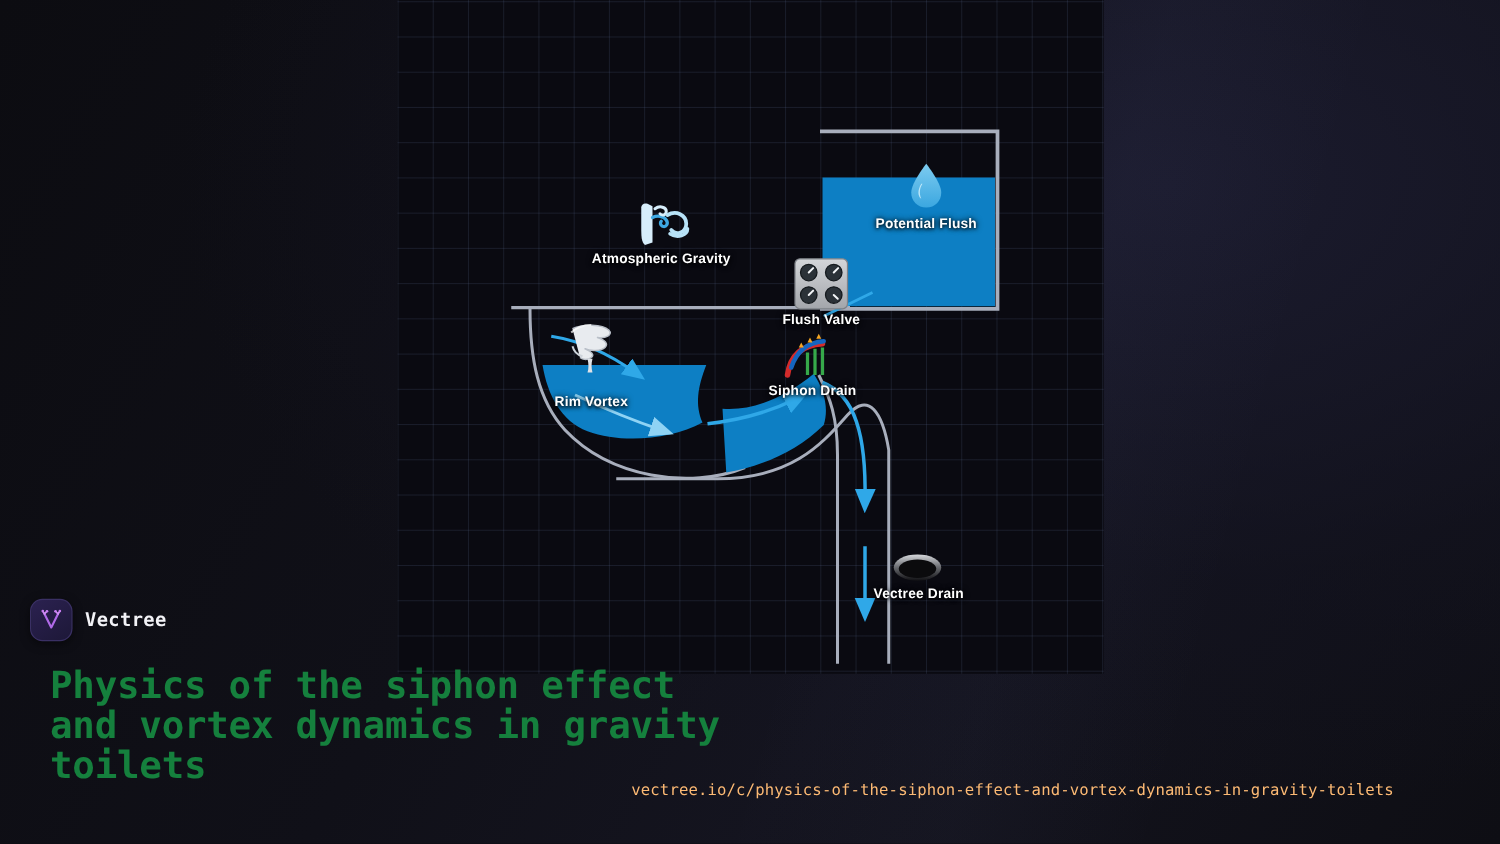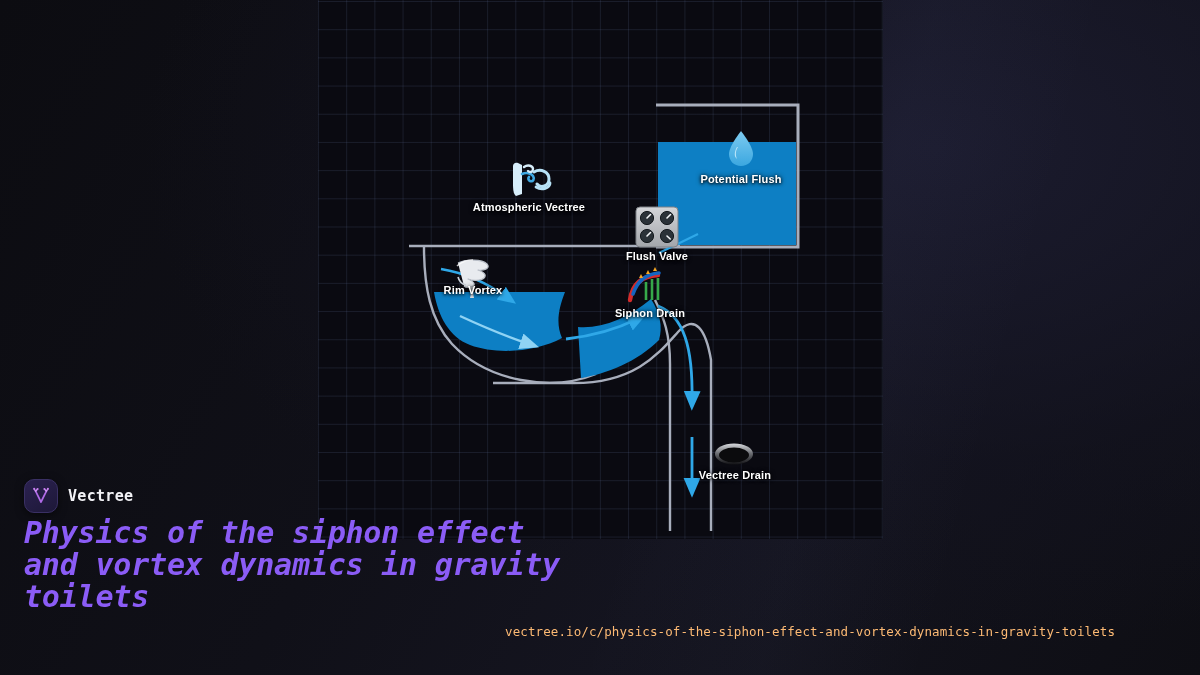--- a/index.html
+++ b/index.html
@@ -59,26 +59,25 @@
     display:flex;align-items:center;justify-content:center;
     box-shadow:0 2px 8px rgba(0,0,0,.5);
   }
   #brand-name{
     color:#f2f2f6;font-size:15px;font-weight:bold;
     font-family:"DejaVu Sans Mono","Liberation Mono",monospace;
     letter-spacing:.3px;
   }
   #headline{
     position:absolute;left:24px;top:517px;width:560px;
-    color:#8b5cf6;
+    color:#15803d;
     font-family:"DejaVu Sans Mono","Liberation Mono",monospace;
     font-size:30px;line-height:32px;font-weight:bold;
     letter-spacing:-.2px;
-    margin:0;
-    font-style:italic;
+    margin:16px;
   }
   #url{
     position:absolute;left:505px;top:624px;
     color:#fdba74;font-size:12.5px;
     font-family:"DejaVu Sans Mono","Liberation Mono",monospace;
     letter-spacing:.1px;white-space:nowrap;
   }
 </style>
 </head>
 <body>
@@ -194,24 +193,24 @@
       <path d="M25,3 l2,-4 l2,4 z"></path>
     </g>
   </g>
 
   <g transform="translate(715,443)">
     <ellipse cx="19" cy="11" rx="19" ry="10.5" fill="url(#drainG)"></ellipse>
     <ellipse cx="19" cy="12" rx="15" ry="7.4" fill="#0b0b0d"></ellipse>
   </g>
 </svg>
 
-<div class="node-label" style="left:529px;top:201px;">Atmospheric Vectree</div>
+<div class="node-label" style="left:529px;top:201px;">Atmospheric Gravity</div>
 <div class="node-label" style="left:741px;top:173px;">Potential Flush</div>
 <div class="node-label" style="left:657px;top:250px;text-align:center;">Flush Valve</div>
-<div class="node-label" style="left:473px;top:284px;">Rim Vortex</div>
+<div class="node-label" style="left:473px;top:316px;">Rim Vortex</div>
 <div class="node-label" style="left:650px;top:307px;">Siphon Drain</div>
 <div class="node-label" style="left:735px;top:469px;">Vectree Drain</div>
 
 <div id="brand">
   <div id="brand-mark">
     <svg width="20" height="20" viewBox="0 0 20 20">
       <path d="M4.6,5.2 L10,16 L15.4,5.2" fill="none" stroke="#b06ae8" stroke-width="1.7" stroke-linecap="round" stroke-linejoin="round"></path>
       <path d="M4.6,5.2 L3.2,3.0 M4.6,5.2 L6.4,3.2" fill="none" stroke="#d08ef5" stroke-width="1.4" stroke-linecap="round"></path>
       <path d="M15.4,5.2 L13.6,3.2 M15.4,5.2 L16.8,3.0" fill="none" stroke="#d08ef5" stroke-width="1.4" stroke-linecap="round"></path>
       <circle cx="3.2" cy="2.8" r="1.05" fill="#c77df0"></circle>

